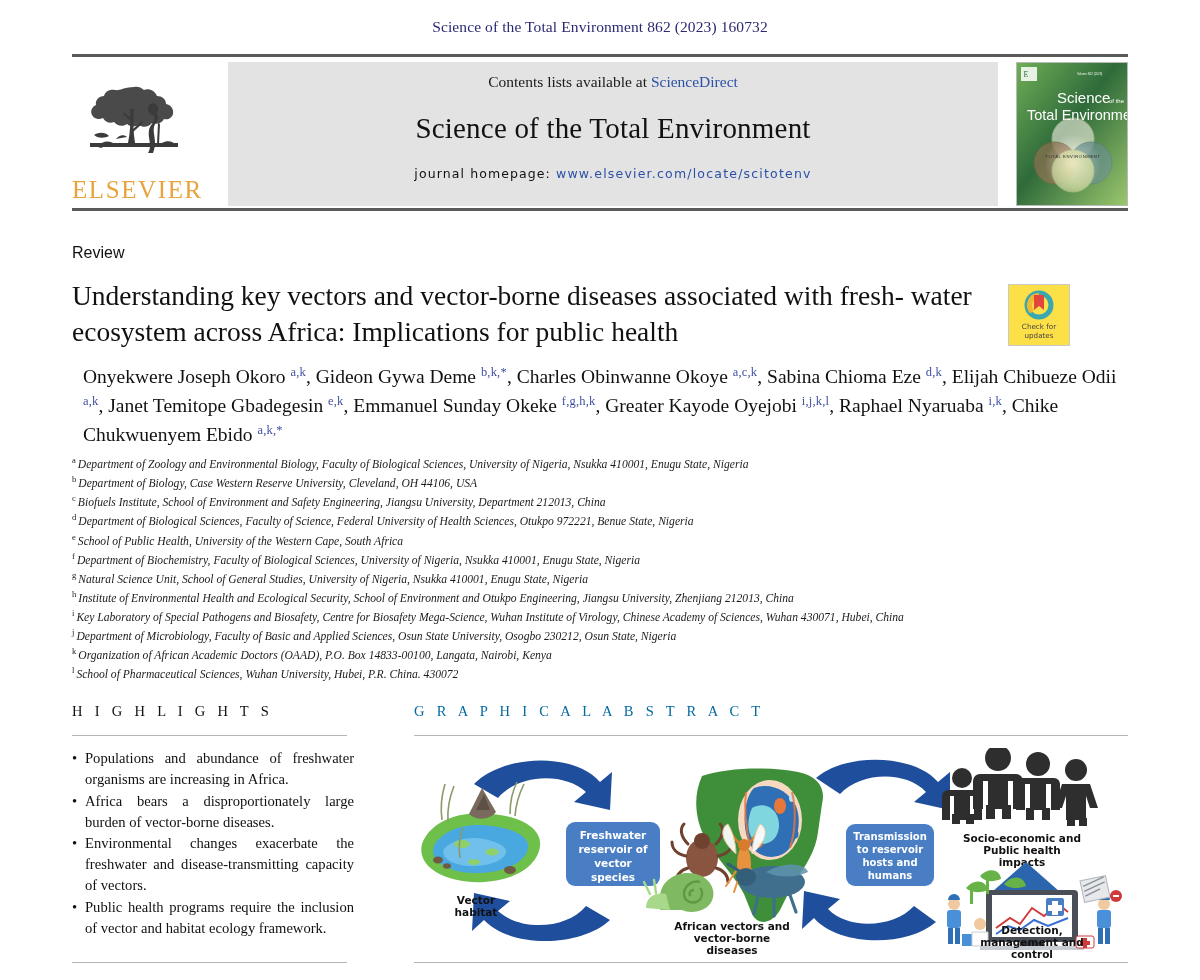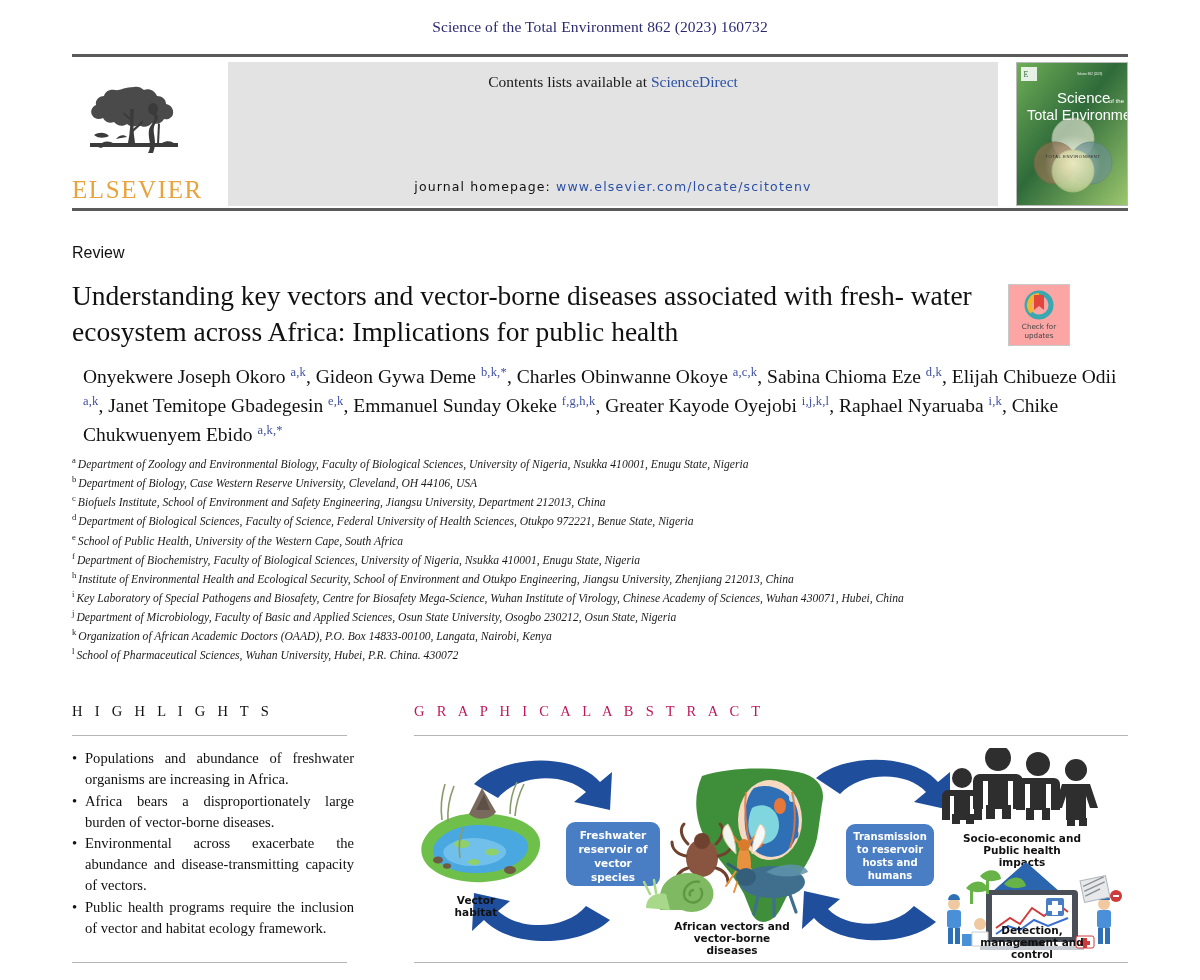--- a/index.html
+++ b/index.html
@@ -44,21 +44,21 @@
     font-family:"Liberation Serif", serif;
     color:#E8A33D; font-size:25px; letter-spacing:1.6px;
     line-height:1; padding-bottom:4px;
   }
   .elsevier-tree { width:124px; height:104px; }
 
   .jbox {
     position:absolute; left:156px; top:4px; width:770px; height:144px;
     background:#e3e3e3;
     display:flex; flex-direction:column; align-items:center; justify-content:space-between;
-    padding:11px 0 12px 0;
+    padding:11px 0 25px 0;
   }
   .jbox .contents {
     font-size:15.5px; color:#1a1a1a;
   }
   .jbox .contents a { color:#2b50a5; text-decoration:none; }
   .jbox .jtitle {
     font-size:29px; color:#111; font-family:"Liberation Serif", serif;
     letter-spacing:.2px;
   }
   .jbox .jhome {
@@ -78,21 +78,21 @@
     font-family:"Liberation Sans", sans-serif;
     font-size:16px; color:#111;
   }
   .title {
     position:absolute; top:278px; left:72px; width:900px;
     font-size:27.5px; line-height:1.32; color:#111;
     font-family:"Liberation Serif", serif;
   }
   .checkbadge {
     position:absolute; top:284px; left:1008px; width:62px; height:62px;
-    border:1px solid #c9c9c9; background:#fca5a5;
+    border:1px solid #c9c9c9; background:#fde047;
     display:flex; flex-direction:column; align-items:center; justify-content:center;
     font-family:"DejaVu Sans", sans-serif;
   }
   .checkbadge .cb-label {
     font-size:7.2px; color:#444; text-align:center; line-height:1.25; margin-top:2px;
   }
 
   .authors {
     position:absolute; top:362px; left:83px; width:1040px;
     font-size:19.5px; line-height:1.48; color:#111;
@@ -110,21 +110,21 @@
 
   
   .hl-head {
     position:absolute; top:703px; left:72px;
     font-family:"Liberation Serif", serif;
     font-size:14.5px; letter-spacing:4.3px; color:#111;
   }
   .ga-head {
     position:absolute; top:703px; left:414px;
     font-family:"Liberation Serif", serif;
-    font-size:14.5px; letter-spacing:4.3px; color:#be185d;
+    font-size:14.5px; letter-spacing:4.3px; color:#0369a1;
   }
   .hl-rule { position:absolute; top:735px; left:72px; width:275px; height:1px; background:#b5b5b5; }
   .ga-rule { position:absolute; top:735px; left:414px; width:714px; height:1px; background:#b5b5b5; }
   .hl-rule-b { position:absolute; top:962px; left:72px; width:275px; height:1px; background:#b5b5b5; }
   .ga-rule-b { position:absolute; top:962px; left:414px; width:714px; height:1px; background:#b5b5b5; }
 
   .highlights {
     position:absolute; top:748px; left:72px; width:282px;
     font-size:14.6px; line-height:1.43; color:#111;
   }
@@ -164,20 +164,21 @@
           <path d="M44 66c3-4 8-5 11-2-4 1-8 1-11 2z"></path>
         </g>
       </svg>
       <div class="elsevier-word">ELSEVIER</div>
     </div>
 
     <div class="jbox">
       <div class="contents">
         <span>Contents lists available at </span><a href="#">ScienceDirect</a>
       </div>
+      <div class="jtitle">Science of the Total Environment</div>
       <div class="jhome">
         <span>journal homepage: </span><a href="#">www.elsevier.com/locate/scitotenv</a>
       </div>
     </div>
 
     <div class="cover">
       <svg viewBox="0 0 112 144" width="112" height="144">
         <defs>
           <linearGradient id="cg" x1="0" y1="0" x2="1" y2="1">
             <stop offset="0%" stop-color="#6fae57"></stop>
@@ -229,20 +230,21 @@
 
   <div class="authors"><span>Onyekwere Joseph Okoro <sup>a,k</sup></span><span>, </span><span>Gideon Gywa Deme <sup>b,k,*</sup></span><span>, </span><span>Charles Obinwanne Okoye <sup>a,c,k</sup></span><span>, </span><span>Sabina Chioma Eze <sup>d,k</sup></span><span>, </span><span>Elijah Chibueze Odii <sup>a,k</sup></span><span>, </span><span>Janet Temitope Gbadegesin <sup>e,k</sup></span><span>, </span><span>Emmanuel Sunday Okeke <sup>f,g,h,k</sup></span><span>, </span><span>Greater Kayode Oyejobi <sup>i,j,k,l</sup></span><span>, </span><span>Raphael Nyaruaba <sup>i,k</sup></span><span>, </span><span>Chike Chukwuenyem Ebido <sup>a,k,*</sup></span></div>
 
   <div class="affils">
       <div class="af"><sup>a</sup><span>Department of Zoology and Environmental Biology, Faculty of Biological Sciences, University of Nigeria, Nsukka 410001, Enugu State, Nigeria</span></div>
       <div class="af"><sup>b</sup><span>Department of Biology, Case Western Reserve University, Cleveland, OH 44106, USA</span></div>
       <div class="af"><sup>c</sup><span>Biofuels Institute, School of Environment and Safety Engineering, Jiangsu University, Department 212013, China</span></div>
       <div class="af"><sup>d</sup><span>Department of Biological Sciences, Faculty of Science, Federal University of Health Sciences, Otukpo 972221, Benue State, Nigeria</span></div>
       <div class="af"><sup>e</sup><span>School of Public Health, University of the Western Cape, South Africa</span></div>
       <div class="af"><sup>f</sup><span>Department of Biochemistry, Faculty of Biological Sciences, University of Nigeria, Nsukka 410001, Enugu State, Nigeria</span></div>
+      <div class="af"><sup>g</sup><span>Natural Science Unit, School of General Studies, University of Nigeria, Nsukka 410001, Enugu State, Nigeria</span></div>
       <div class="af"><sup>h</sup><span>Institute of Environmental Health and Ecological Security, School of Environment and Otukpo Engineering, Jiangsu University, Zhenjiang 212013, China</span></div>
       <div class="af"><sup>i</sup><span>Key Laboratory of Special Pathogens and Biosafety, Centre for Biosafety Mega-Science, Wuhan Institute of Virology, Chinese Academy of Sciences, Wuhan 430071, Hubei, China</span></div>
       <div class="af"><sup>j</sup><span>Department of Microbiology, Faculty of Basic and Applied Sciences, Osun State University, Osogbo 230212, Osun State, Nigeria</span></div>
       <div class="af"><sup>k</sup><span>Organization of African Academic Doctors (OAAD), P.O. Box 14833-00100, Langata, Nairobi, Kenya</span></div>
       <div class="af"><sup>l</sup><span>School of Pharmaceutical Sciences, Wuhan University, Hubei, P.R. China. 430072</span></div>
     </div>
 
   <div class="hl-head">H I G H L I G H T S</div>
   <div class="ga-head">G R A P H I C A L   A B S T R A C T</div>
   <div class="hl-rule"></div>
@@ -254,21 +256,21 @@
       <div class="hl-item">
         <span class="hl-bullet">•</span>
         <span class="hl-text">Populations and abundance of freshwater organisms are increasing in Africa.</span>
       </div>
       <div class="hl-item">
         <span class="hl-bullet">•</span>
         <span class="hl-text">Africa bears a disproportionately large burden of vector-borne diseases.</span>
       </div>
       <div class="hl-item">
         <span class="hl-bullet">•</span>
-        <span class="hl-text">Environmental across exacerbate the abundance and disease-transmitting capacity of vectors.</span>
+        <span class="hl-text">Environmental changes exacerbate the freshwater and disease-transmitting capacity of vectors.</span>
       </div>
       <div class="hl-item">
         <span class="hl-bullet">•</span>
         <span class="hl-text">Public health programs require the inclusion of vector and habitat ecology framework.</span>
       </div>
     </div>
 
   <div class="ga-frame">
     <svg class="ga-svg" viewBox="0 0 714 210">
       <defs>

